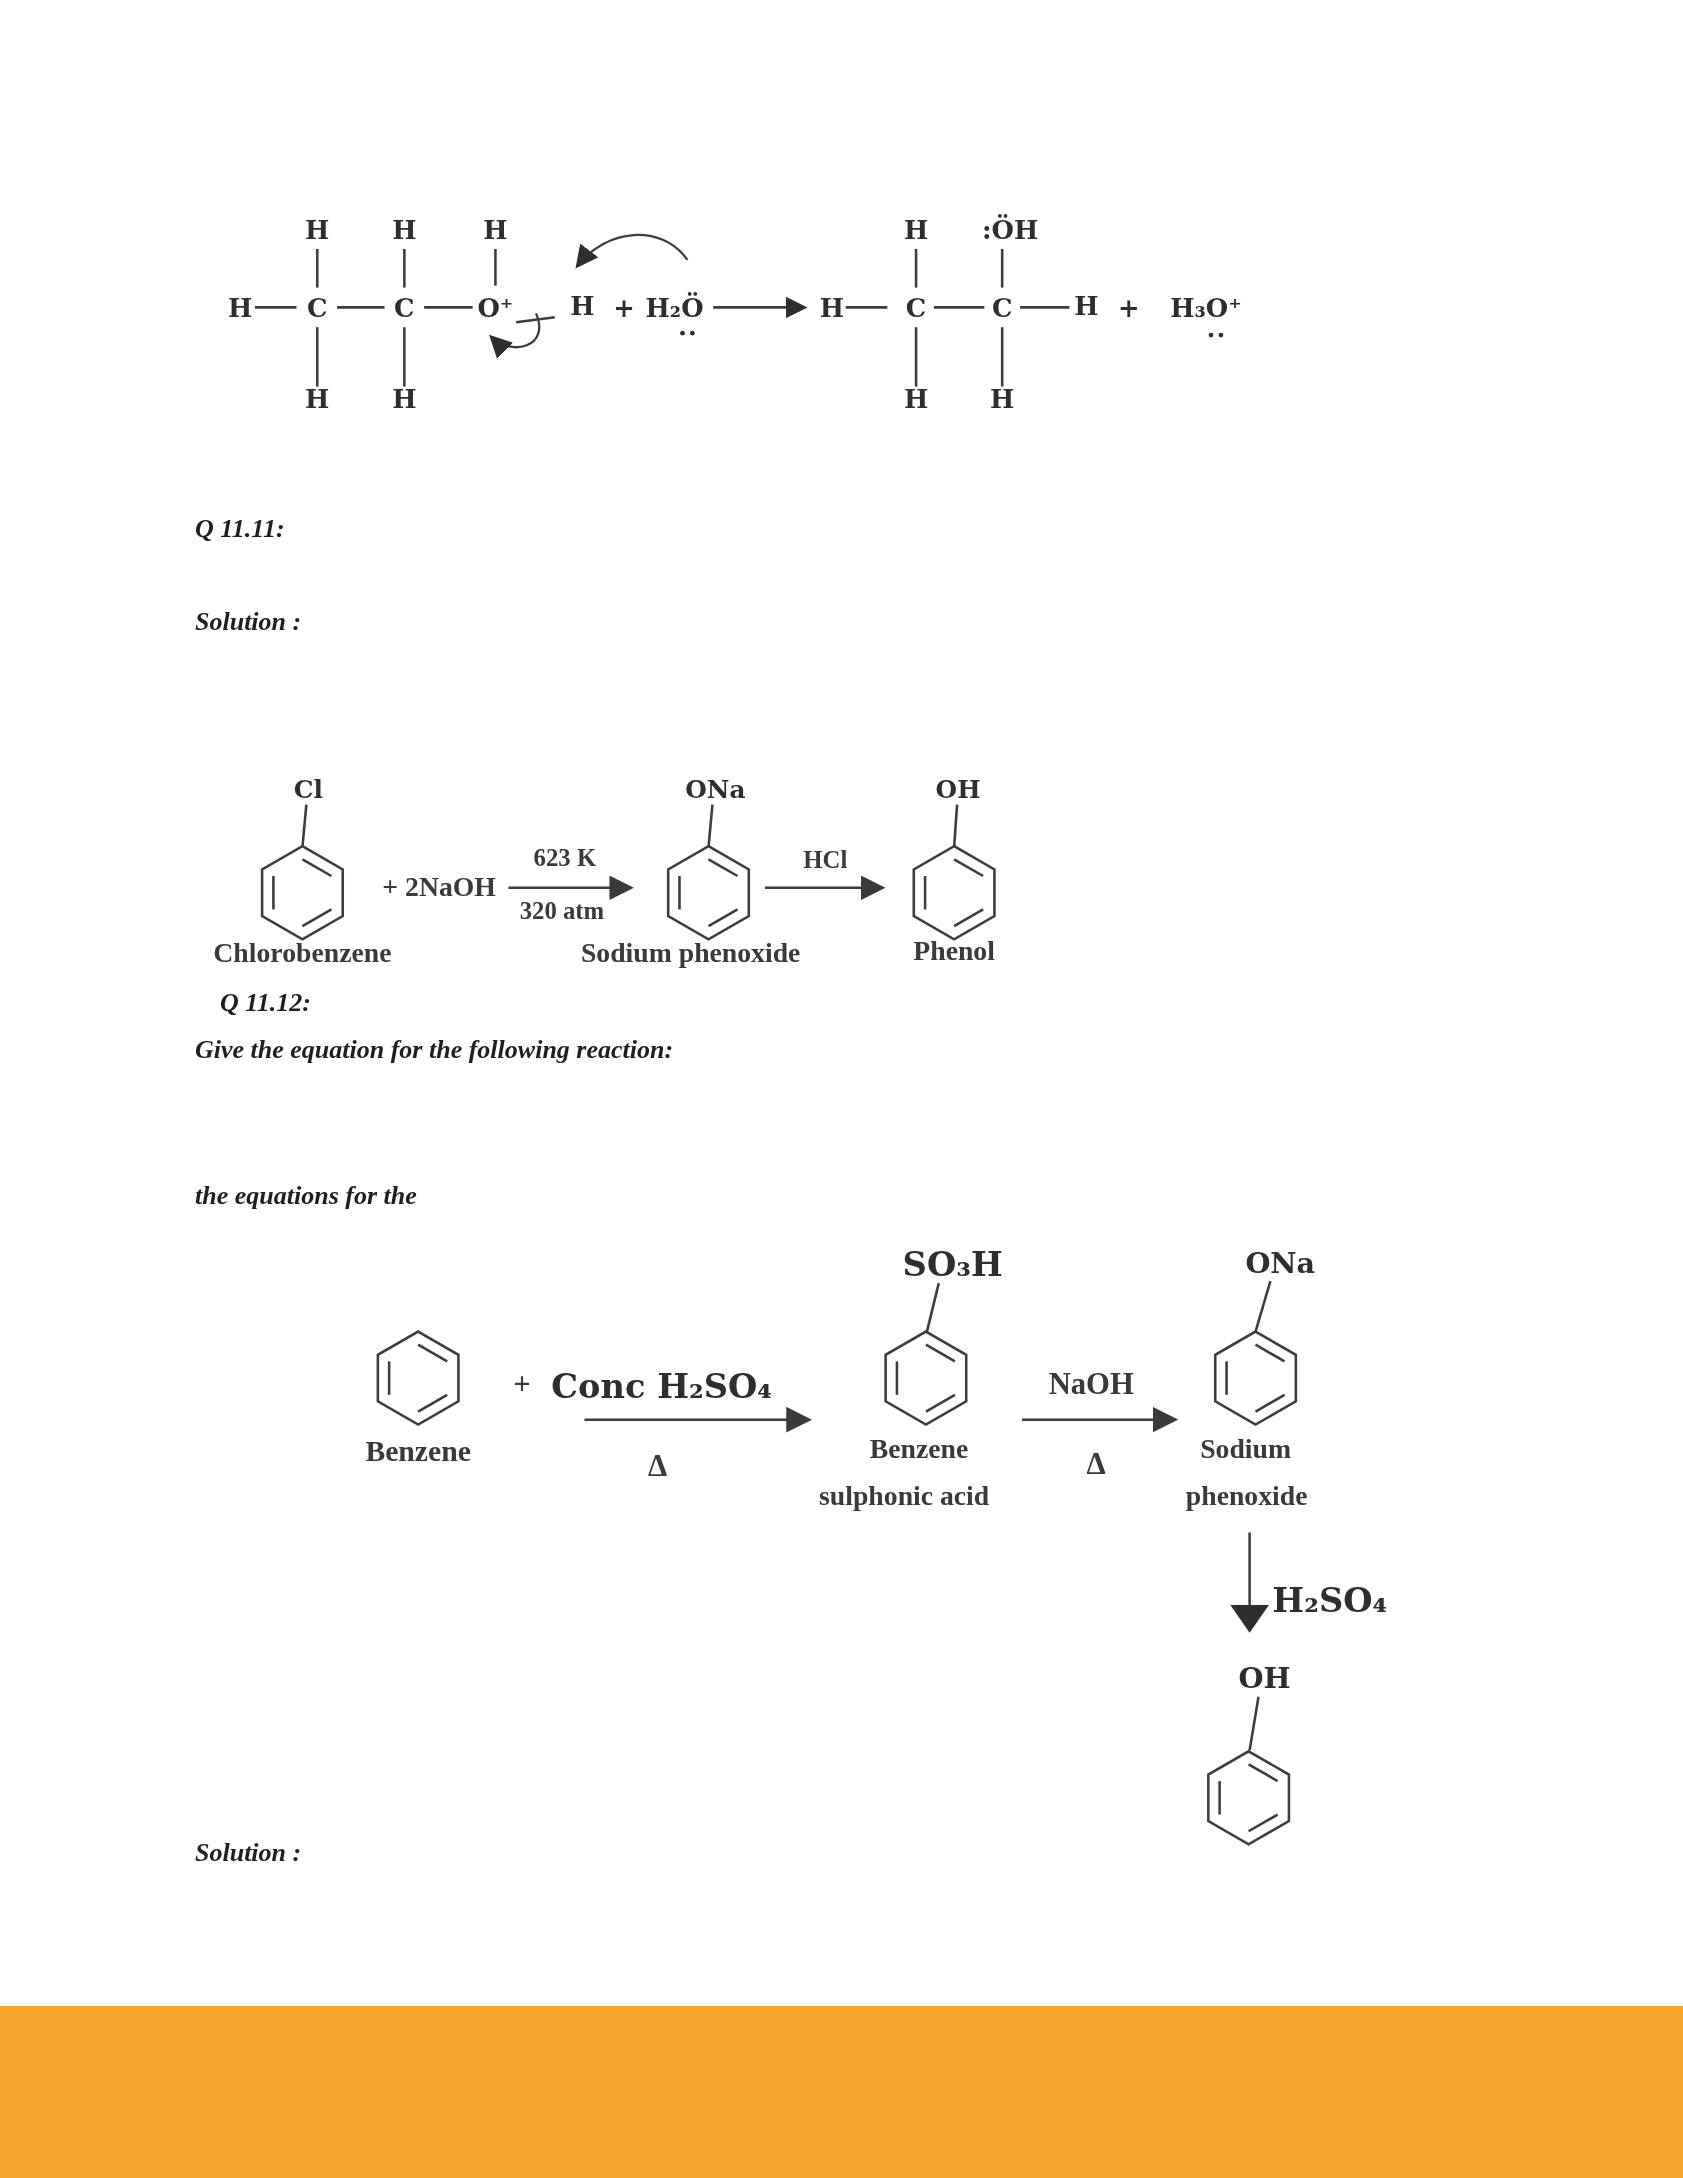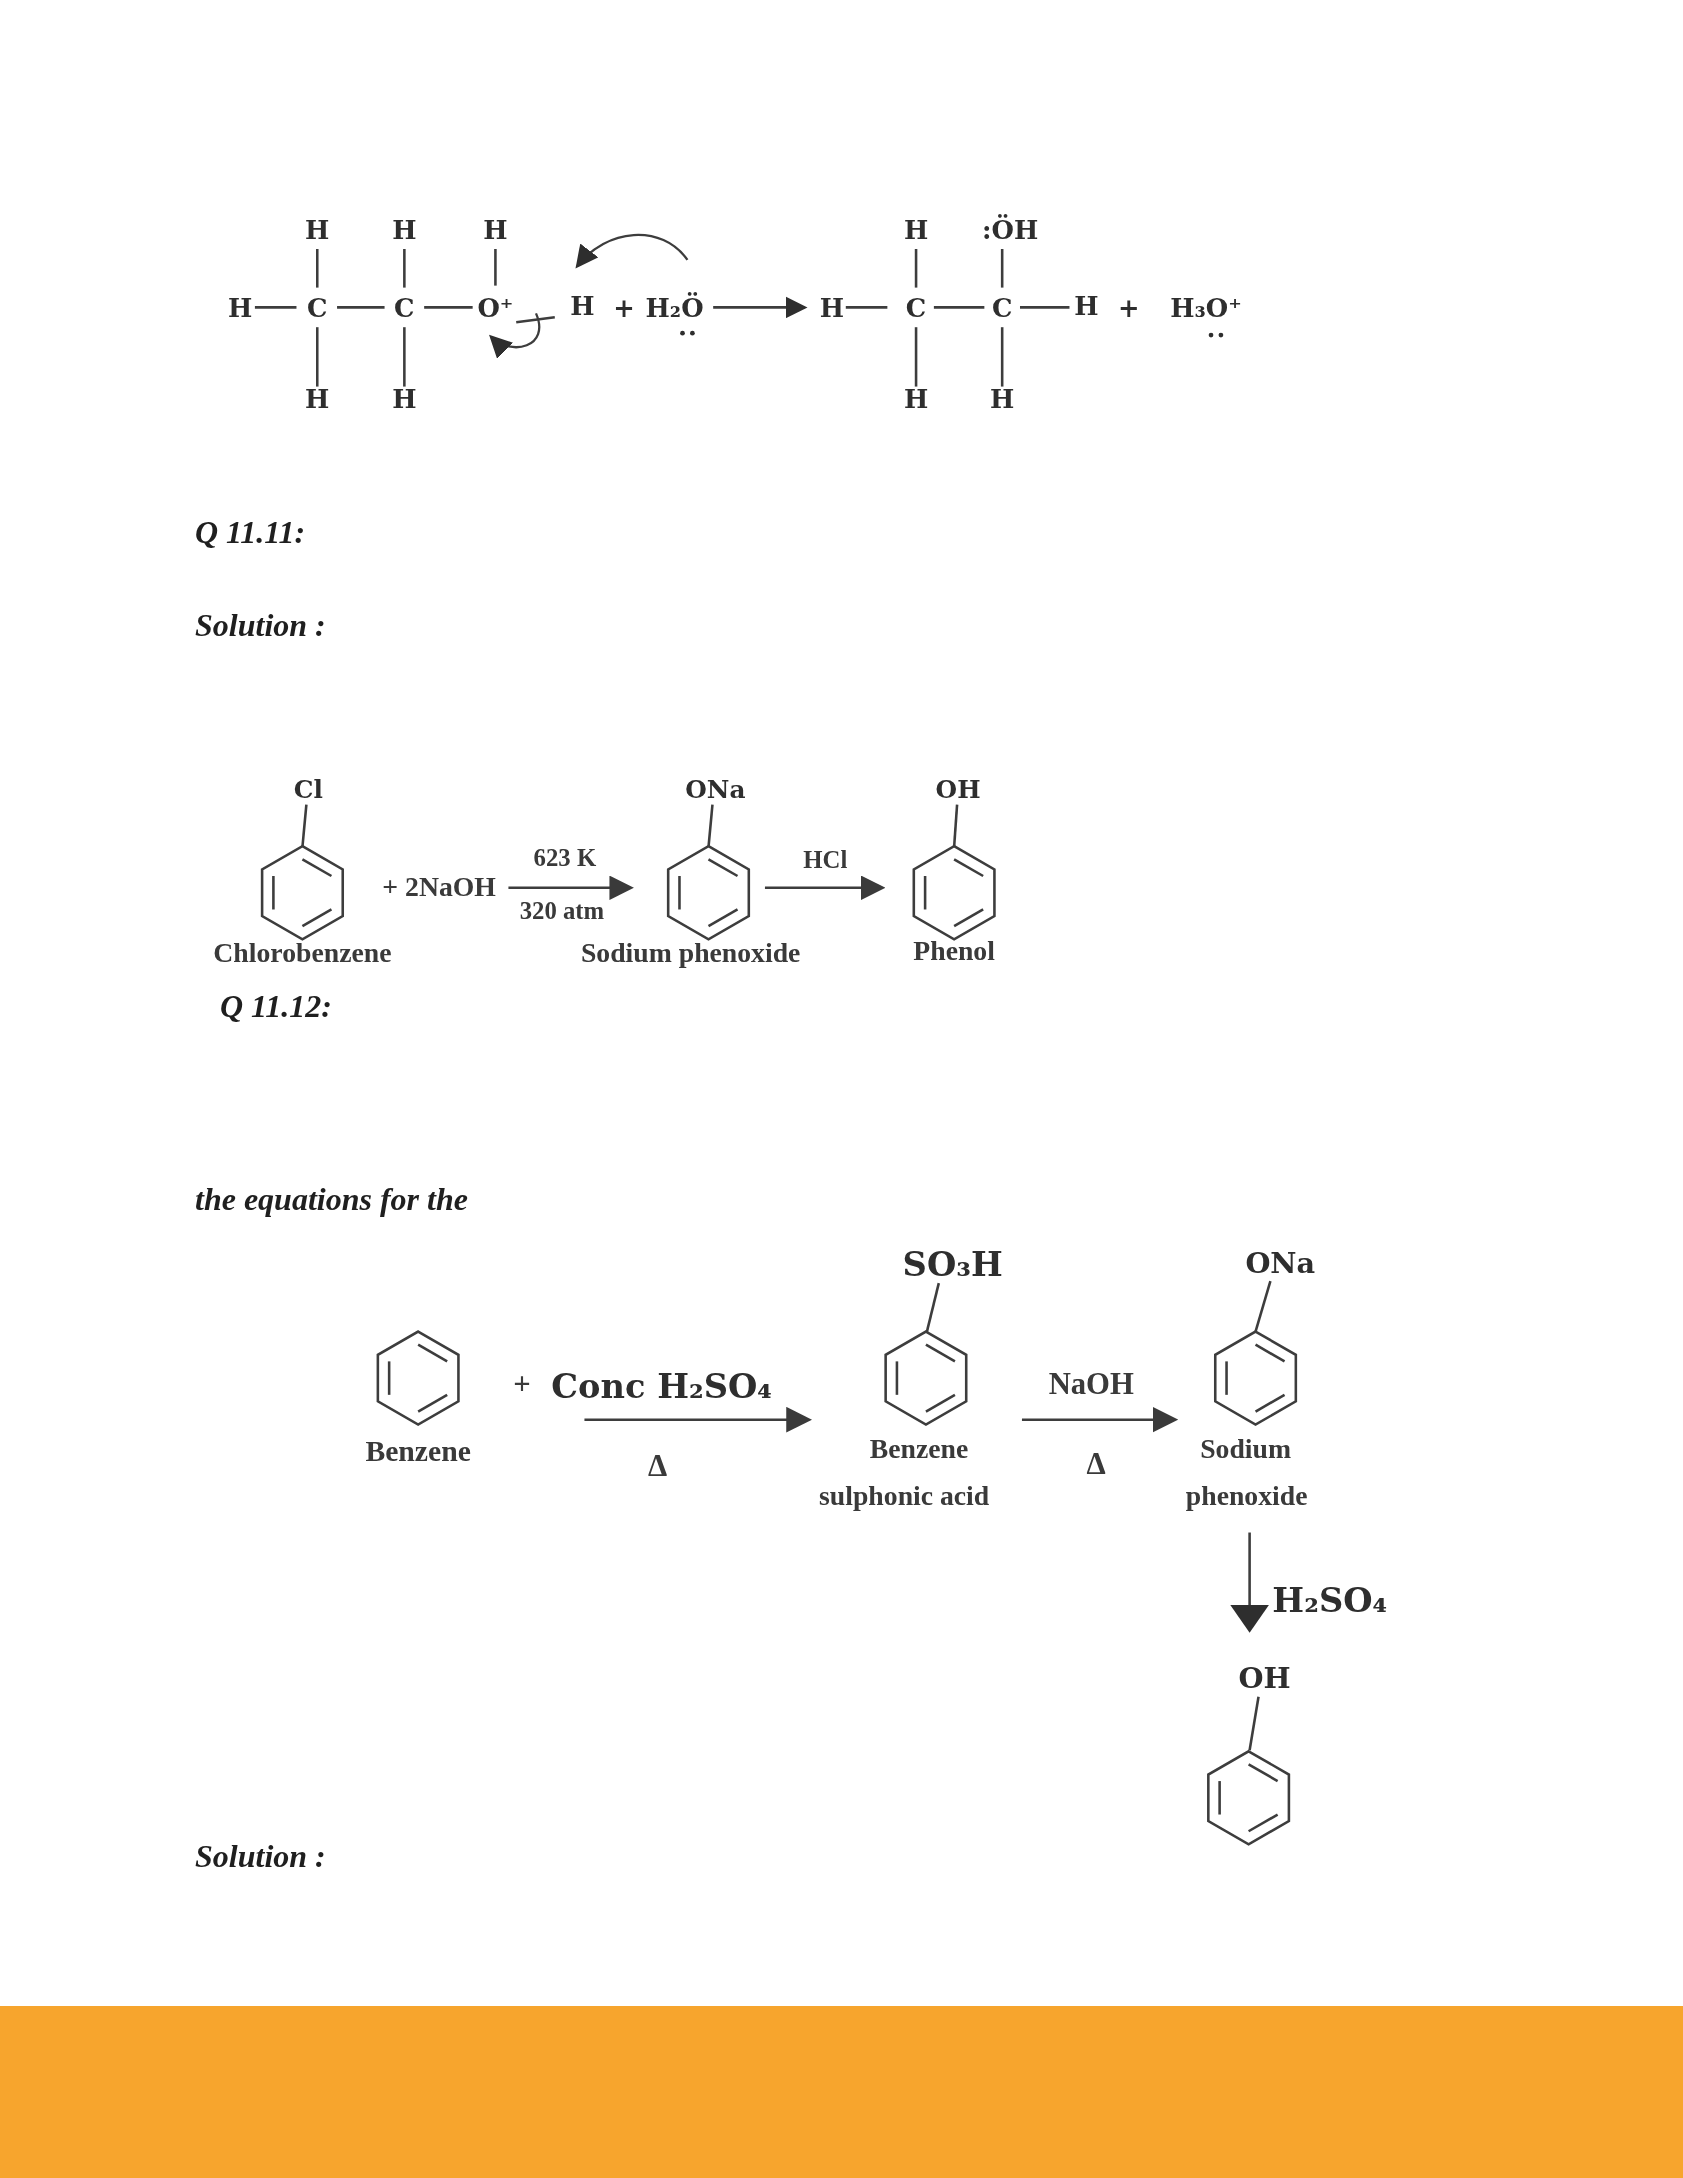--- a/index.html
+++ b/index.html
@@ -1,19 +1,19 @@
 <!DOCTYPE html>
 <html><head>
 <meta charset="utf-8">
 <style>
   html,body{margin:0;padding:0;background:#888;}
   .page{position:relative;width:1683px;height:2178px;background:#ffffff;overflow:hidden;
         font-family:"Liberation Serif","DejaVu Serif",serif;color:#1b1b1b;}
   .abs{position:absolute;}
-  .tl{position:absolute;white-space:pre;font-size:32px;line-height:1.2;color:#1f1f1f;}
+  .tl{position:absolute;white-space:pre;font-size:26px;line-height:1.2;color:#1f1f1f;}
   .bi{font-weight:bold;font-style:italic;}
   svg{overflow:visible;}
   svg text{fill:#2e2e2e;}
   .atom{font-family:"DejaVu Serif",serif;font-weight:bold;font-size:26px;}
   .atom-sm{font-family:"DejaVu Serif",serif;font-weight:bold;font-size:25px;}
   .grp{font-family:"DejaVu Serif",serif;font-weight:bold;font-size:29px;}
   .grp-lg{font-family:"DejaVu Serif",serif;font-weight:bold;font-size:34px;}
   .cname{font-family:"Liberation Serif",serif;font-weight:bold;font-size:28px;fill:#3a3a3a;}
   .cond{font-family:"Liberation Serif","DejaVu Serif",serif;font-weight:bold;font-size:25px;fill:#3a3a3a;}
   .cond-lg{font-family:"Liberation Serif","DejaVu Serif",serif;font-weight:bold;font-size:31px;fill:#3a3a3a;}
@@ -148,20 +148,21 @@
 
     <g>
       <use href="#benz1" x="963" y="902"></use>
       <line class="bond" x1="963" y1="856" x2="966" y2="813"></line>
       <text class="atom-sm" x="967" y="806" text-anchor="middle">OH</text>
       <text class="cname" x="963" y="970" text-anchor="middle">Phenol</text>
     </g>
   </svg>
 
   <div class="tl bi" style="left:200px;top:987px;margin-left:20px;">Q 11.12:</div>
+  <div class="tl bi" style="left:195px;top:1034px;">Give the equation for the following reaction:</div>
   <div class="tl bi" style="left:195px;top:1180px;">the equations for the</div>
 
   <svg class="abs" style="left:238px;top:1188px;" width="1168" height="693" viewBox="240 1200 1180 700">
     <defs>
       <g id="benz2">
         <polygon class="ring" points="0,-47 40.7,-23.5 40.7,23.5 0,47 -40.7,23.5 -40.7,-23.5"></polygon>
         <line class="ring" x1="0" y1="-33.8" x2="29.3" y2="-16.9"></line>
         <line class="ring" x1="-29.3" y1="-16.9" x2="-29.3" y2="16.9"></line>
         <line class="ring" x1="29.3" y1="16.9" x2="0" y2="33.8"></line>
       </g>

